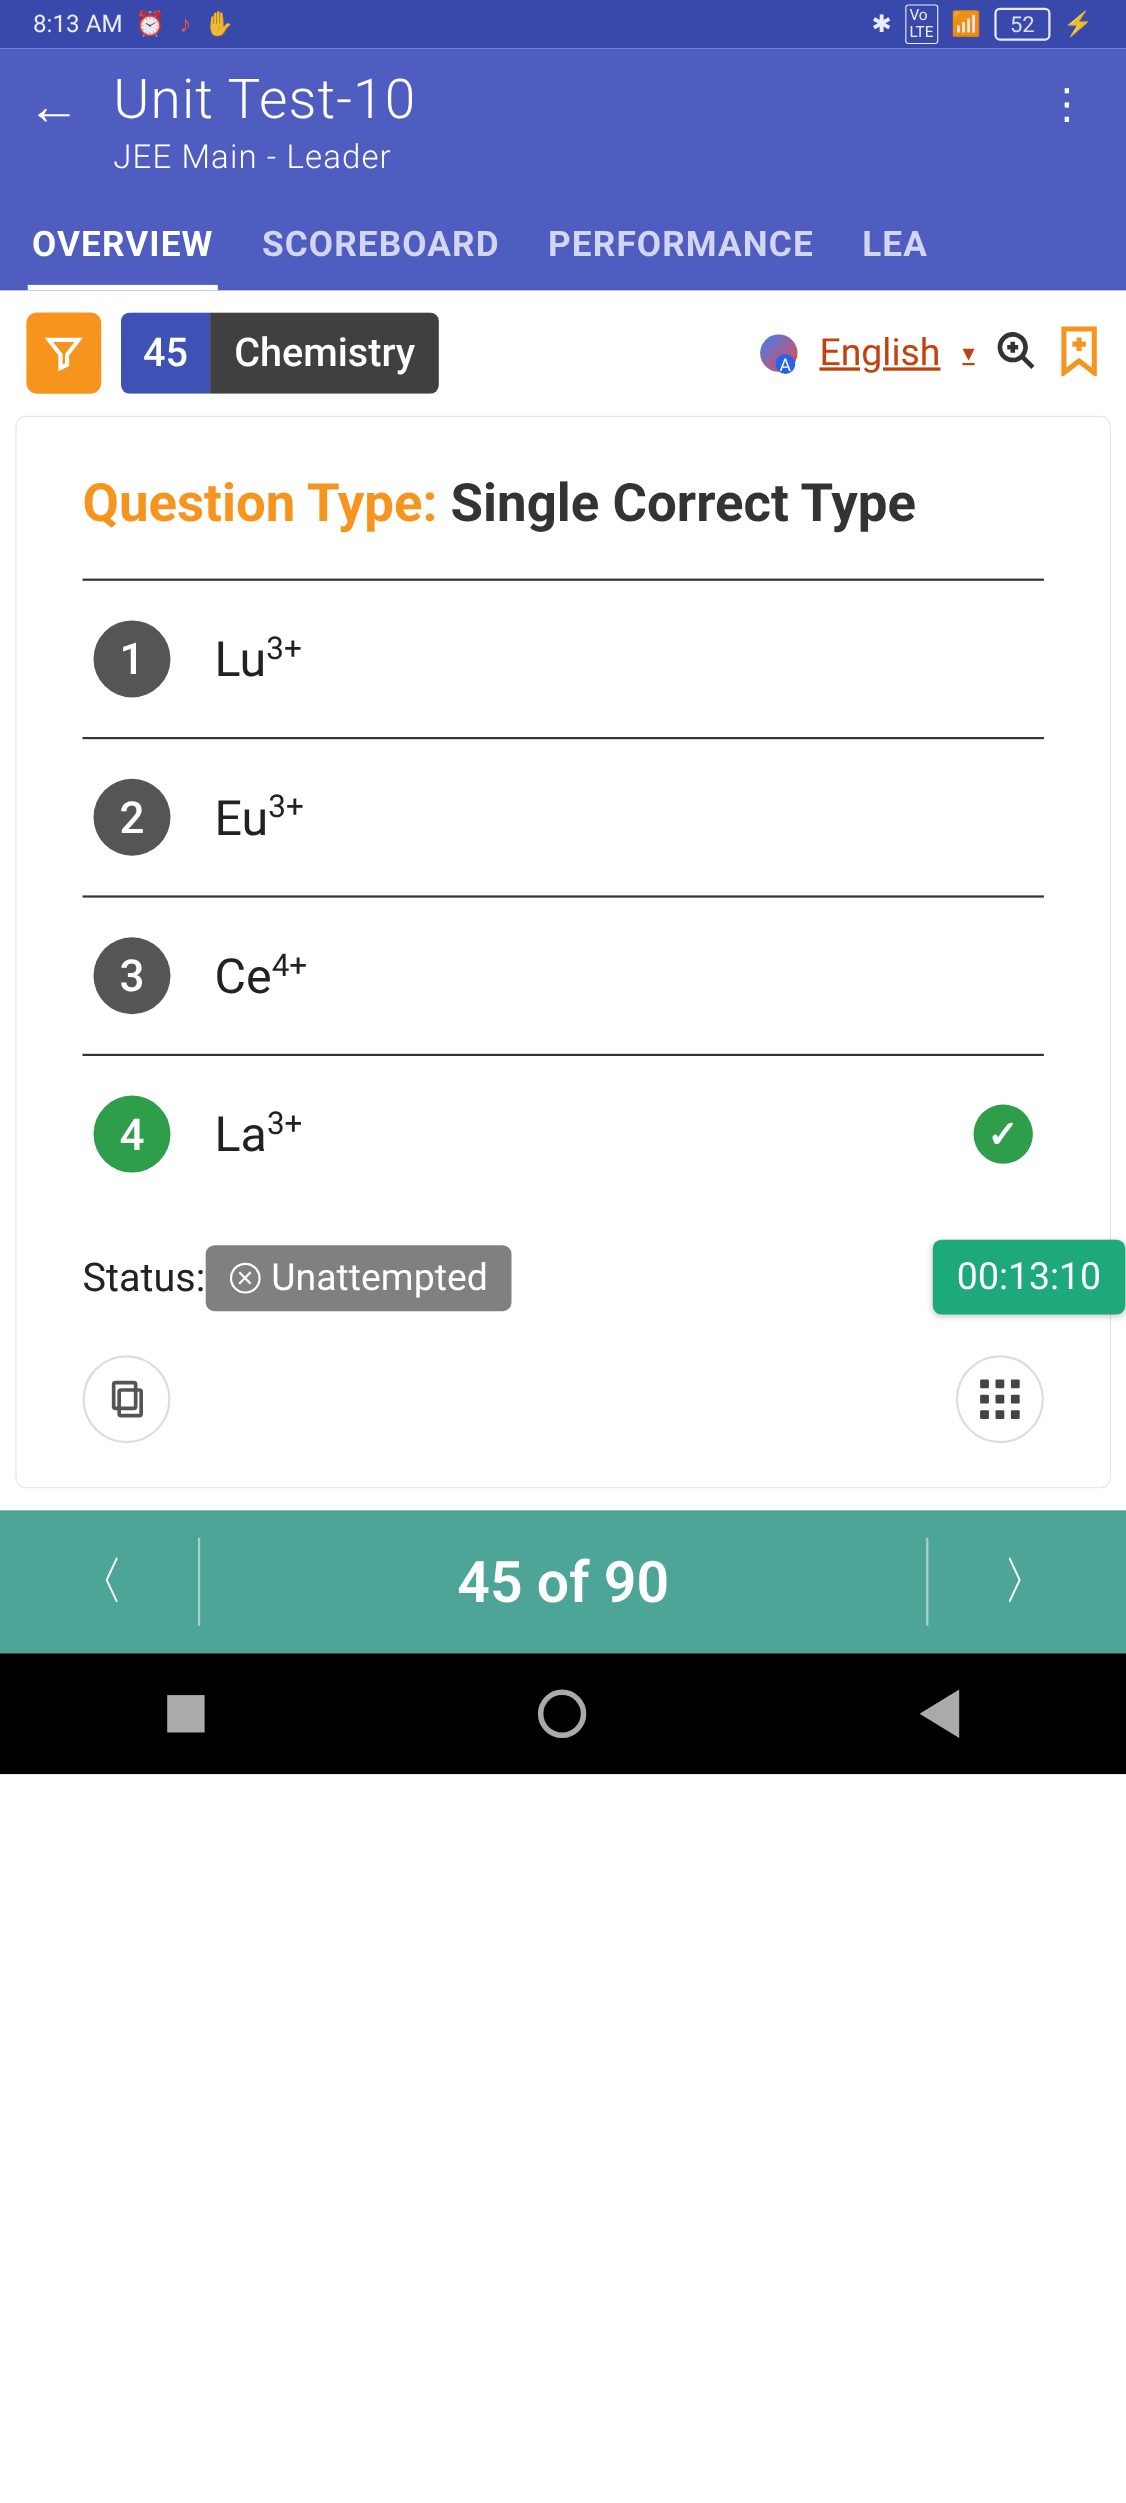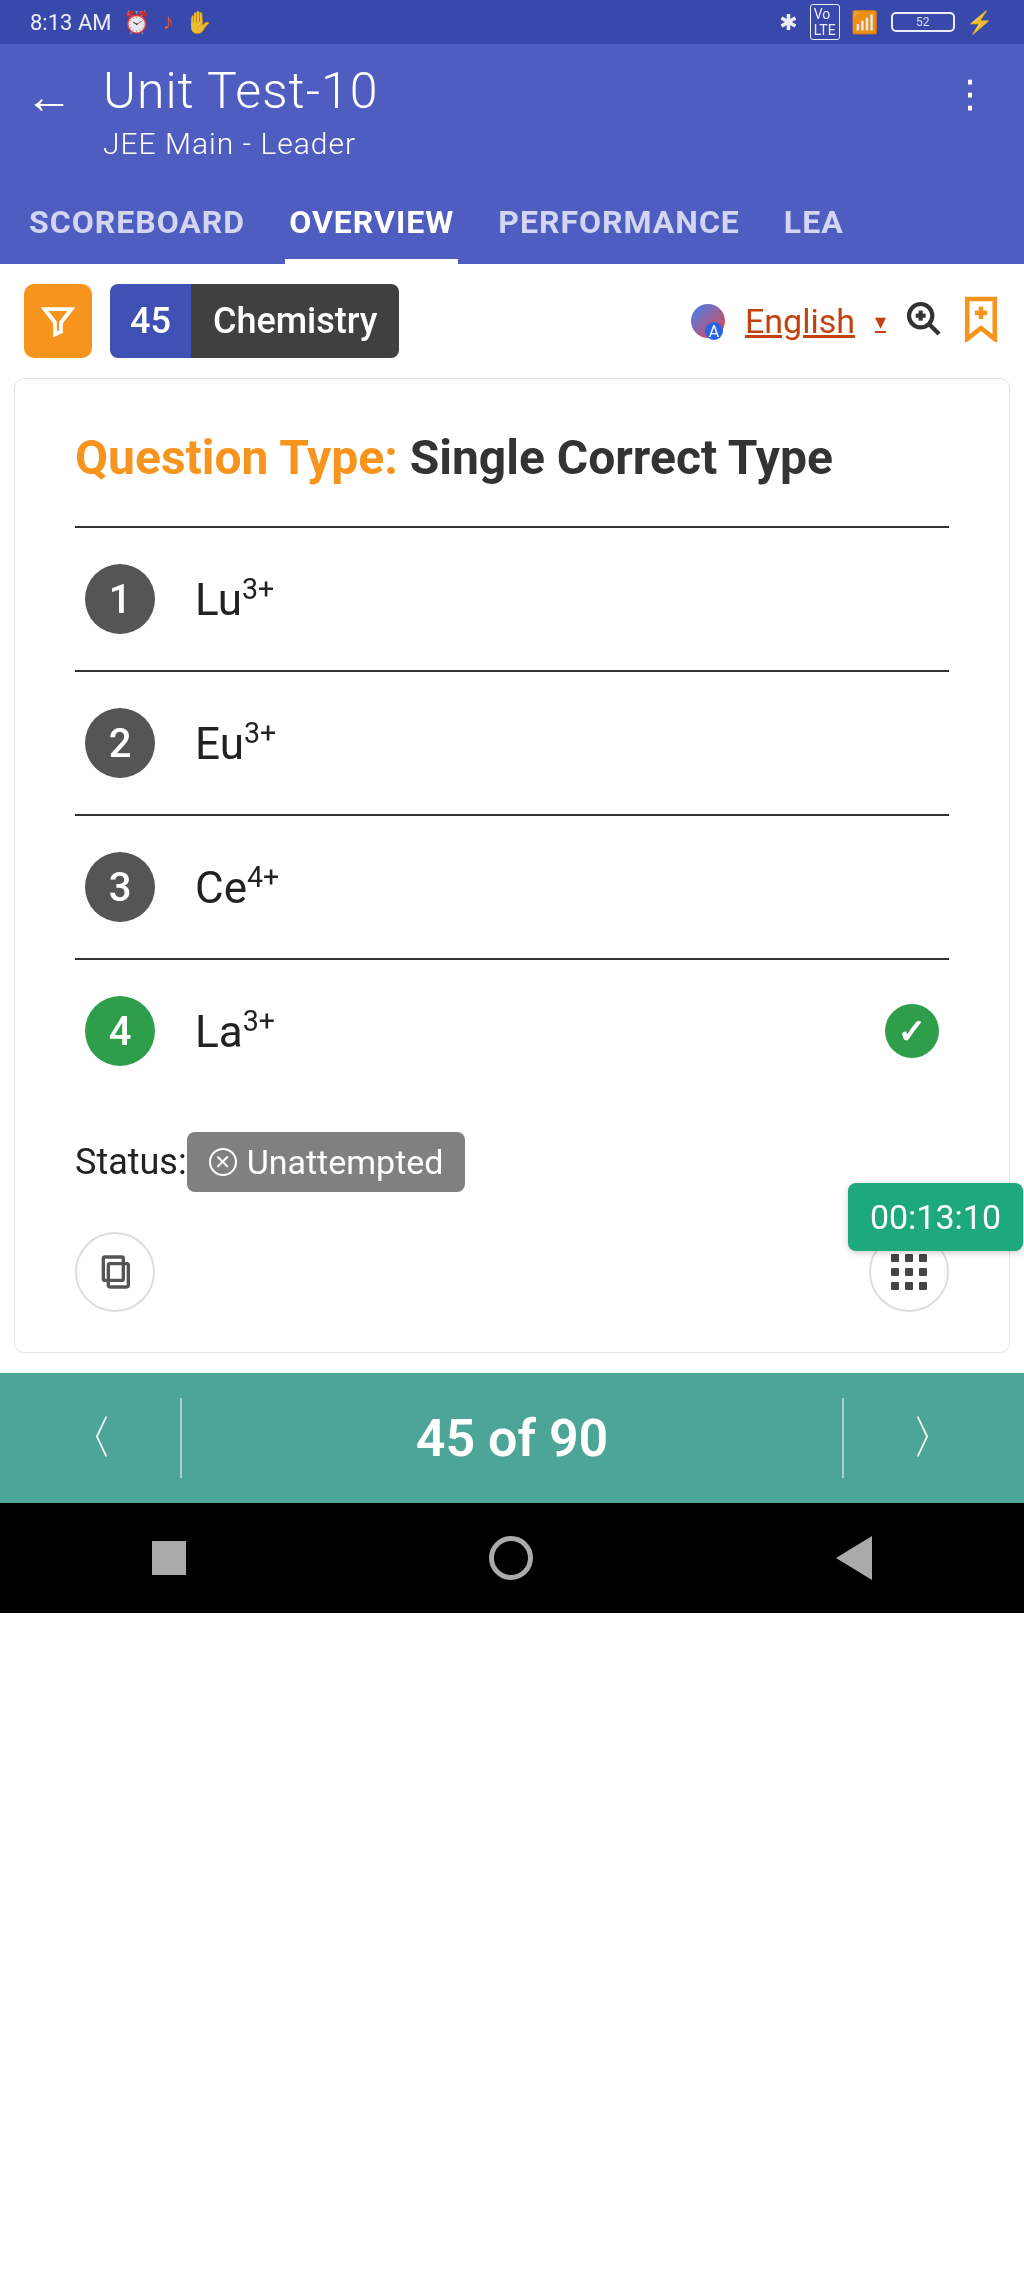--- a/index.html
+++ b/index.html
@@ -50,21 +50,21 @@
   .qtype-value { color: #333; }
 
   .option { display: flex; align-items: center; gap: 40px; padding: 36px 10px; border-top: 2px solid #333; cursor: pointer; position: relative; }
   .option:last-of-type { border-bottom: 2px solid #333; }
   .opt-num { width: 70px; height: 70px; border-radius: 50%; background: #555; color: #fff; display: flex; align-items: center; justify-content: center; font-size: 40px; font-weight: 500; flex-shrink: 0; }
   .opt-num.correct { background: #2e9e4a; }
   .opt-text { font-size: 44px; color: #222; }
   .opt-text sup { font-size: 0.65em; }
   .check-mark { margin-left: auto; width: 54px; height: 54px; border-radius: 50%; background: #2e9e4a; display: flex; align-items: center; justify-content: center; color: #fff; font-size: 34px; font-weight: bold; }
 
-  .timer-badge { position: absolute; right: -14px; top: 804px; background: #1ea97c; color: #fff; padding: 14px 22px; font-size: 34px; border-radius: 8px; box-shadow: 0 2px 6px rgba(0,0,0,0.2); }
+  .timer-badge { position: absolute; right: -14px; top: 748px; background: #1ea97c; color: #fff; padding: 14px 22px; font-size: 34px; border-radius: 8px; box-shadow: 0 2px 6px rgba(0,0,0,0.2); }
 
   .status-row { display: flex; align-items: center; gap: 0; margin-top: 30px; font-size: 36px; font-weight: 400; color: #222; }
   .status-badge { background: #808080; color: #fff; padding: 10px 22px; border-radius: 8px; font-size: 34px; display: flex; align-items: center; gap: 10px; }
   .status-badge-icon { width: 28px; height: 28px; border: 2.5px solid #fff; border-radius: 50%; display:flex; align-items:center; justify-content:center; font-size:20px; }
 
   .card-bottom { display: flex; justify-content: space-between; align-items: center; margin-top: 40px; }
   .card-icon-btn { width: 80px; height: 80px; border: 2px solid #ddd; border-radius: 50%; display: flex; align-items: center; justify-content: center; cursor: pointer; background:#fff; }
   .card-icon-btn svg { width: 40px; height: 40px; stroke:#555; fill:none; stroke-width:2; }
   .grid-dots { display:grid; grid-template-columns:repeat(3,8px); grid-template-rows:repeat(3,8px); gap:6px; }
   .grid-dots span { width:8px; height:8px; background:#444; border-radius:1px; }
@@ -89,37 +89,37 @@
   <div class="status-left">
     <span>8:13 AM</span>
     <span>⏰</span>
     <span style="color:#ff5722">♪</span>
     <span>✋</span>
   </div>
   <div class="status-right">
     <span>✱</span>
     <span style="font-size:14px;border:1px solid #fff;padding:1px 3px;border-radius:3px">Vo<br>LTE</span>
     <span>📶</span>
-    <span style="border:2px solid #fff;border-radius:5px;padding:1px 23px;font-size:12px"><span>52</span></span>
+    <span style="border:2px solid #fff;border-radius:5px;padding:1px 12px;font-size:20px"><span>52</span></span>
     <span>⚡</span>
   </div>
 </div>
 
 <div class="header">
   <div class="header-top">
     <div class="back-arrow">←</div>
     <div class="title-block">
       <div class="title">Unit Test-10</div>
       <div class="subtitle">JEE Main - Leader</div>
     </div>
     <div class="more-icon">⋮</div>
   </div>
   <div class="tabs">
+    <div class="tab active">OVERVIEW</div>
     <div class="tab">SCOREBOARD</div>
-    <div class="tab active">OVERVIEW</div>
     <div class="tab">PERFORMANCE</div>
     <div class="tab">LEA</div>
   </div>
 </div>
 
 <div class="toolbar">
   <div class="filter-btn">
     <svg viewBox="0 0 24 24">
         <path d="M3 4h18l-7 9v6l-4 2v-8L3 4z"></path>
       </svg>

